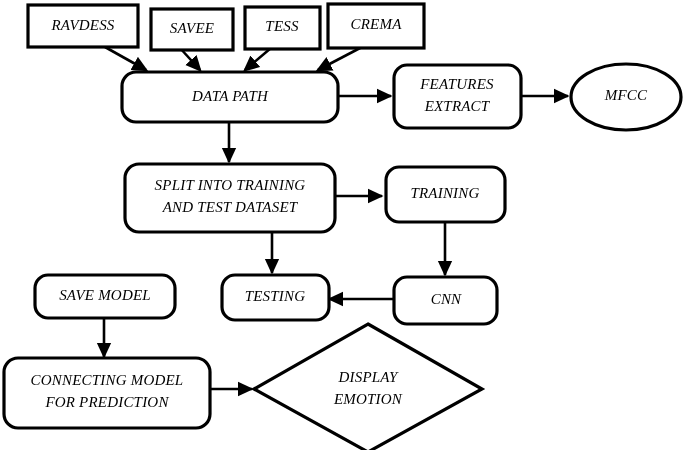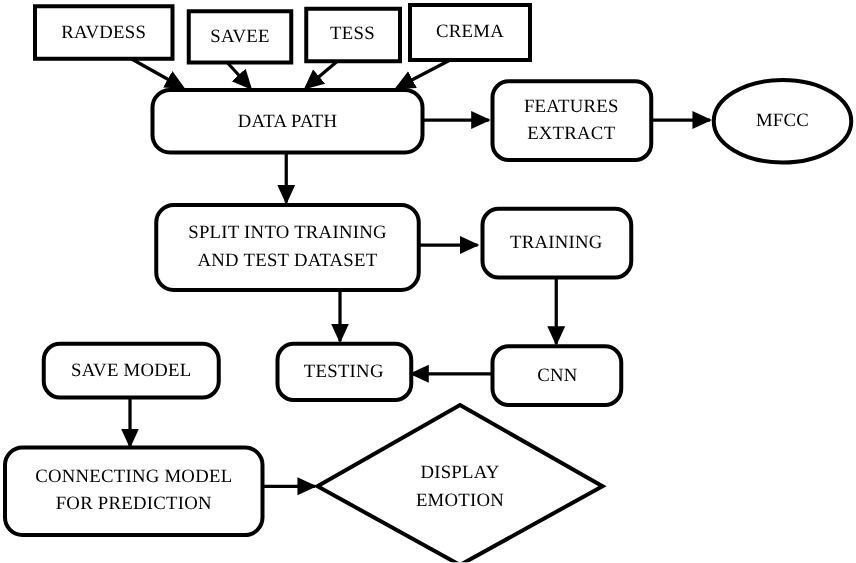--- a/index.html
+++ b/index.html
@@ -6,20 +6,21 @@
     margin: 0;
     padding: 0;
     background: #ffffff;
   }
   #canvas {
     position: relative;
     width: 685px;
     height: 450px;
     background: #ffffff;
     overflow: hidden;
+    font-style: italic;
   }
   svg#flow {
     display: block;
     width: 685px;
     height: 450px;
   }
   .node-shape {
     fill: #ffffff;
     stroke: #000000;
     stroke-width: 3.2;

